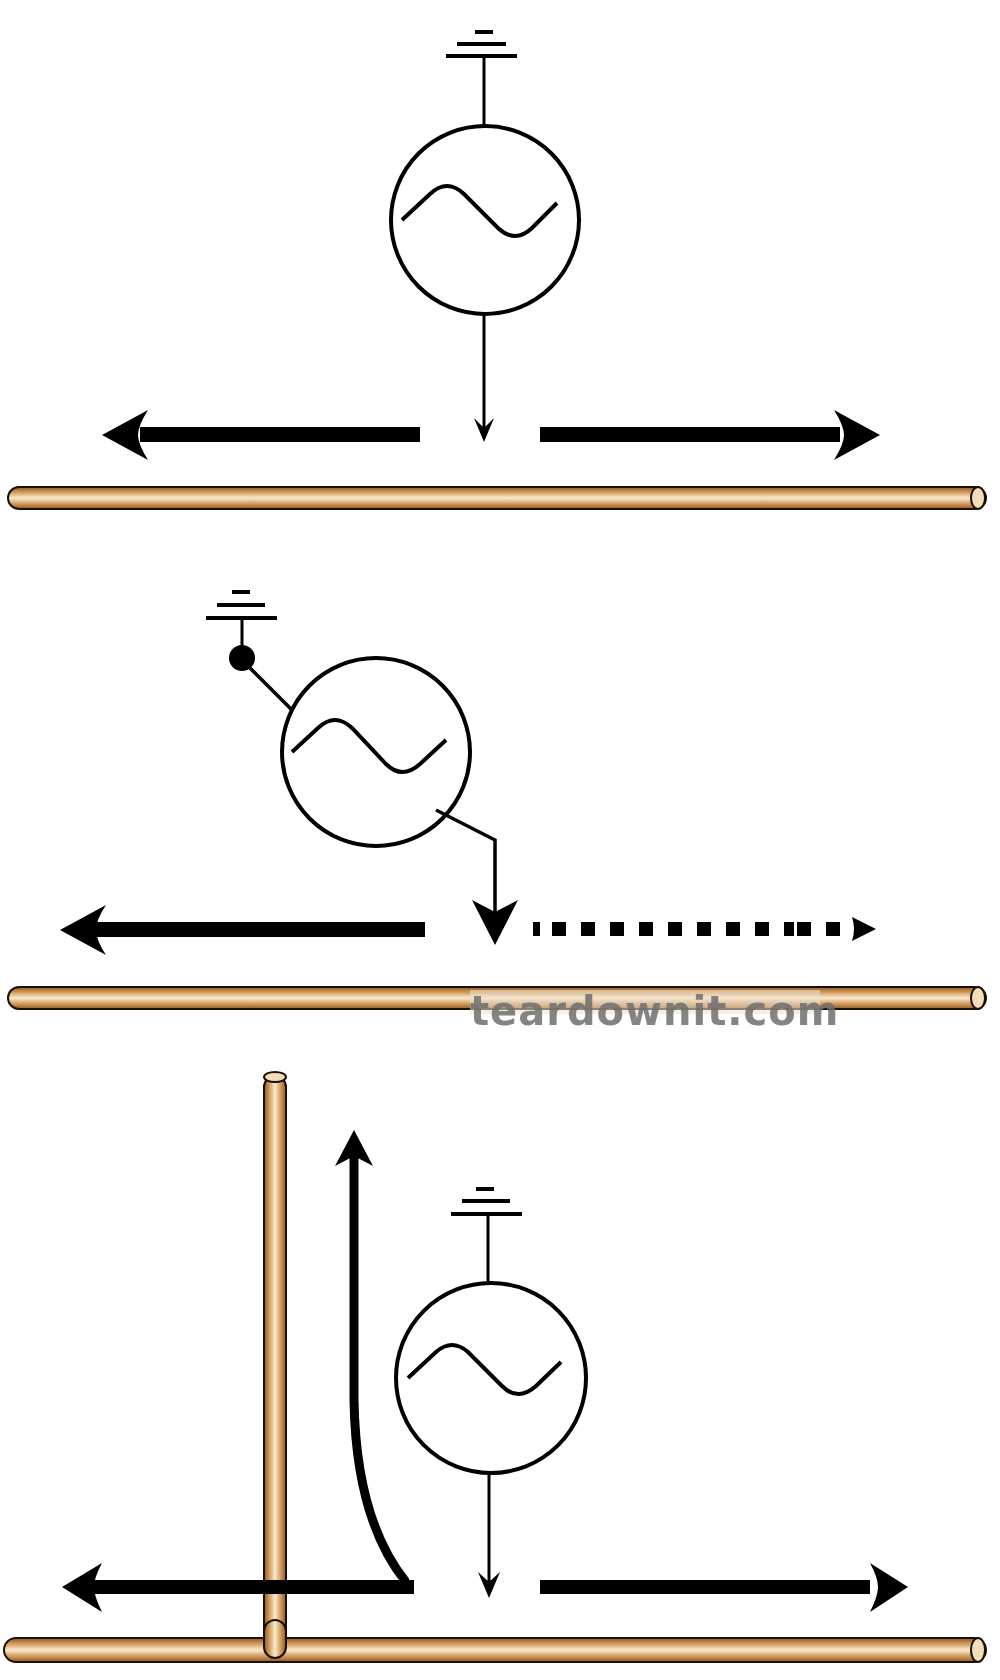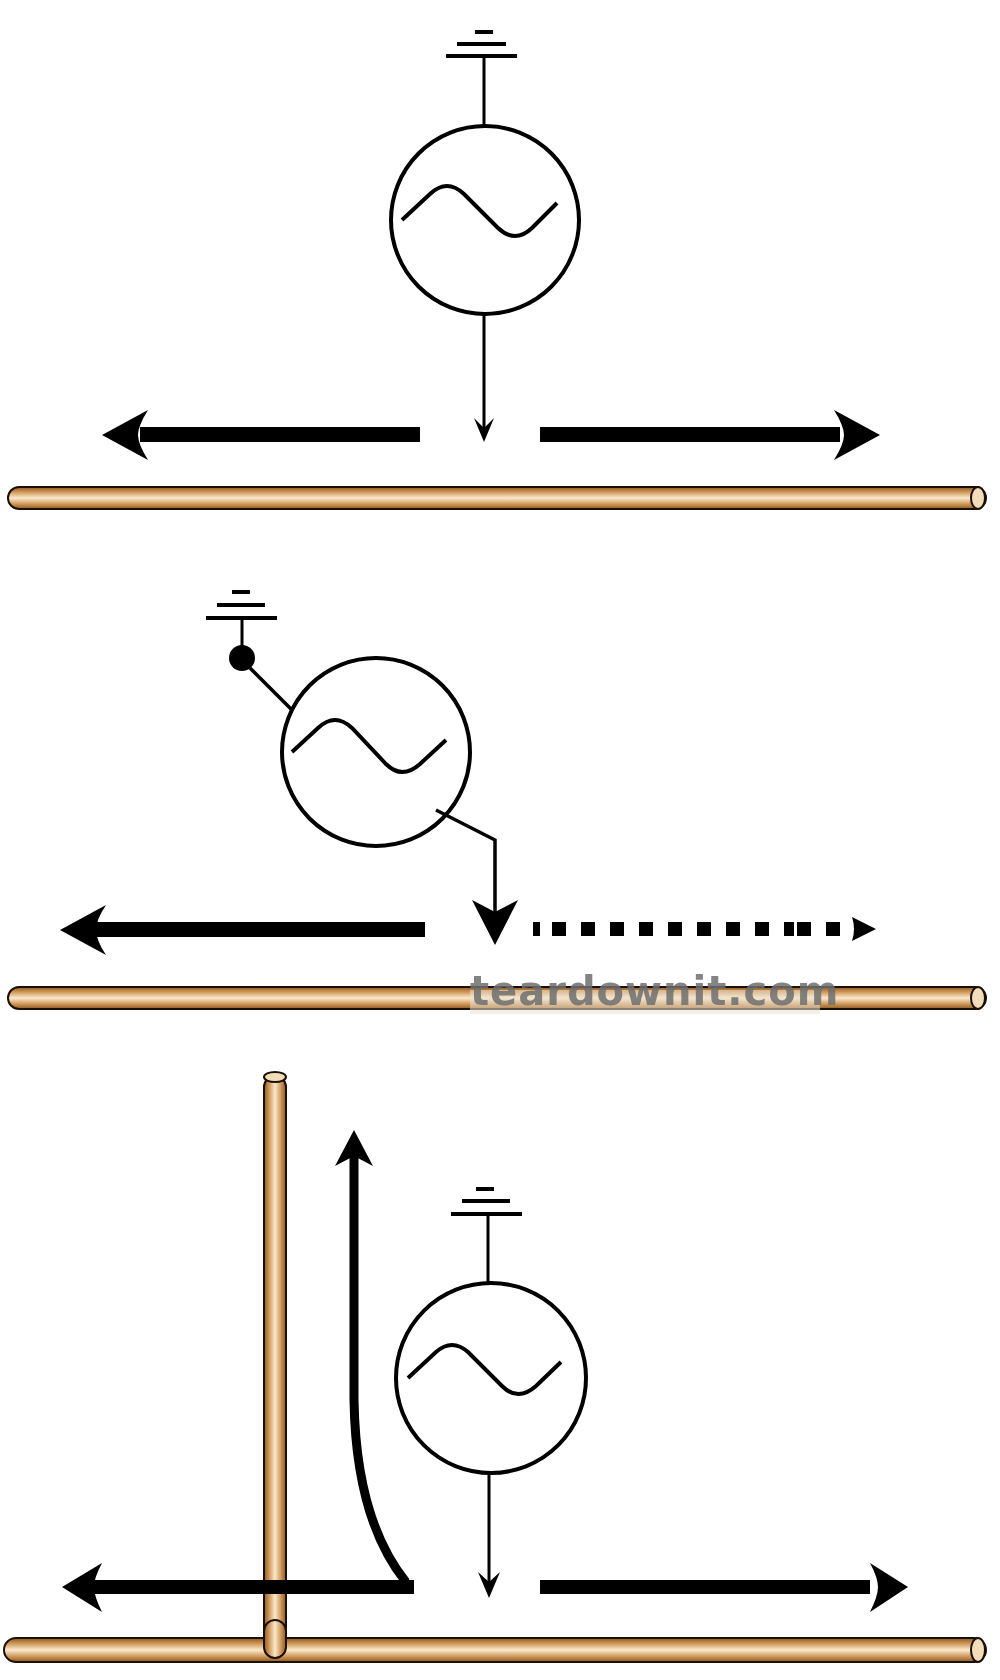--- a/index.html
+++ b/index.html
@@ -1,19 +1,19 @@
 <!DOCTYPE html>
 <html><head>
   <meta charset="utf-8">
   <style>
     html, body { margin: 0; padding: 0; background: #ffffff; }
     body { width: 1000px; height: 1680px; position: relative; overflow: hidden; font-family: "DejaVu Sans", sans-serif; }
     svg { position: absolute; left: 0; top: 0; }
     .watermark {
-      position: absolute; left: 470px; top: 968px; width: 350px; height: 46px;
+      position: absolute; left: 470px; top: 988px; width: 350px; height: 46px;
       font-family: "DejaVu Sans", sans-serif; font-weight: bold; font-size: 40px;
       color: rgba(110,110,110,0.85); letter-spacing: 1px; line-height: 46px;
       text-align: center;
     }
     .wm-bg {
       position: absolute; left: 470px; top: 990px; width: 350px; height: 24px;
       background: rgba(235,225,210,0.55);
     }
   </style>
 </head>

